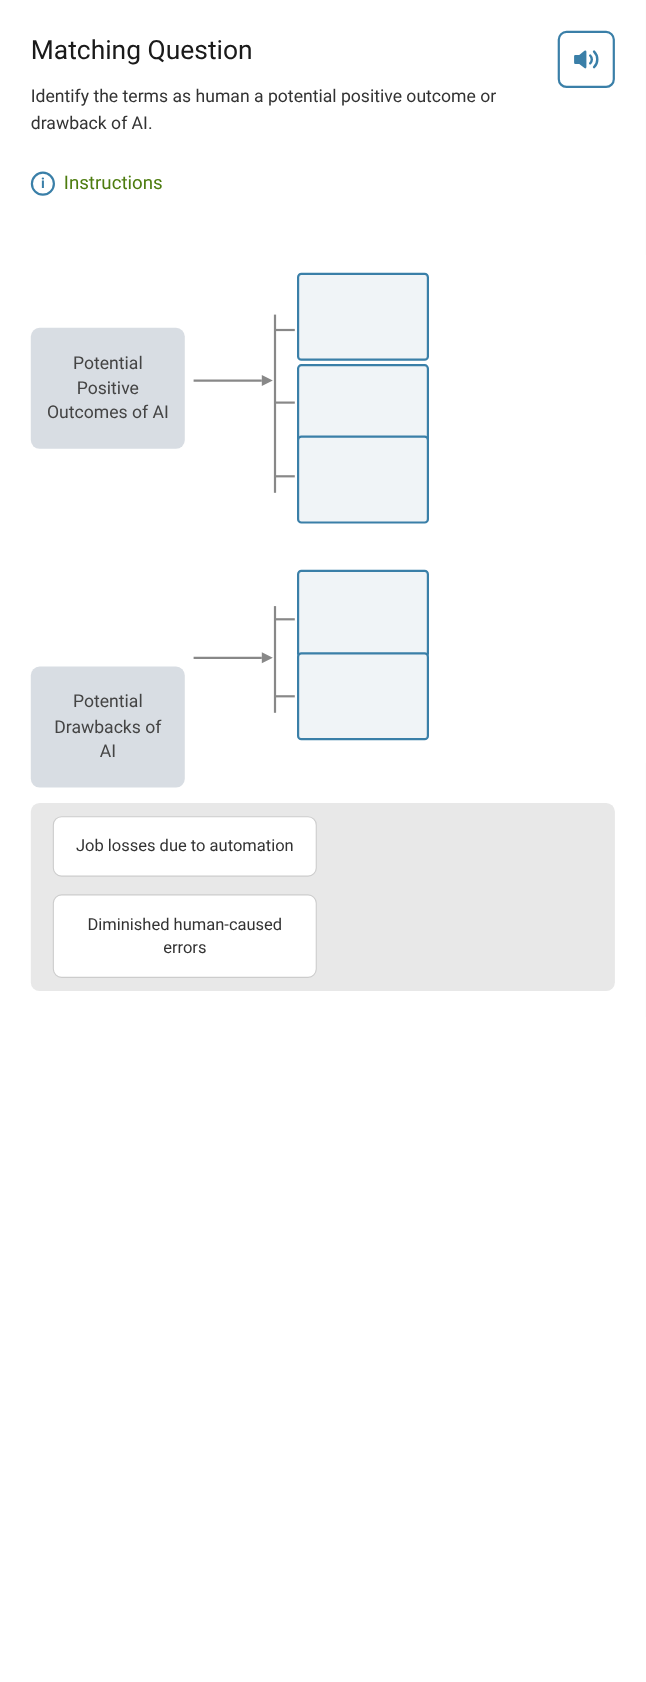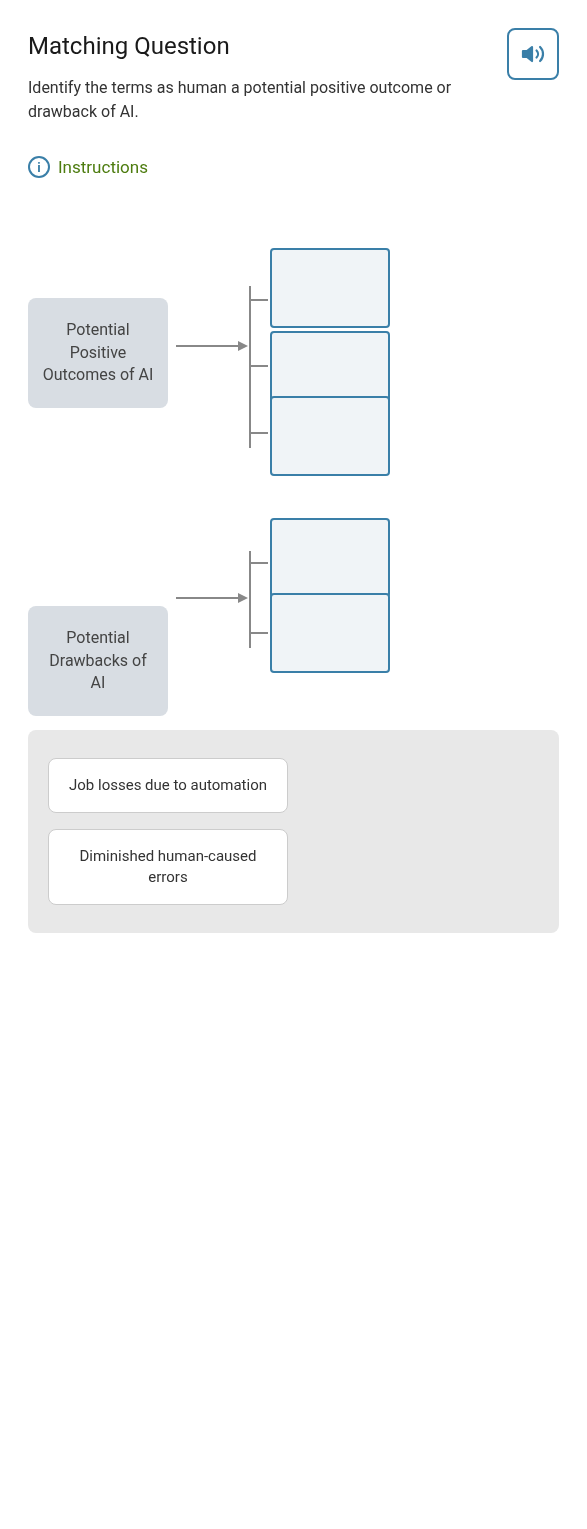--- a/index.html
+++ b/index.html
@@ -104,21 +104,21 @@
       height: 80px;
       border: 2px solid #3a7fa8;
       border-radius: 4px;
       background: #f0f4f7;
       cursor: pointer;
     }
 
     .answers-pool {
       background: #e8e8e8;
       border-radius: 8px;
-      padding: 28px 20px;
+      padding: 12px 20px;
       display: flex;
       flex-direction: column;
       gap: 16px;
     }
 
     .answer-card {
       background: white;
       border: 1px solid #ccc;
       border-radius: 8px;
       padding: 16px 12px;

